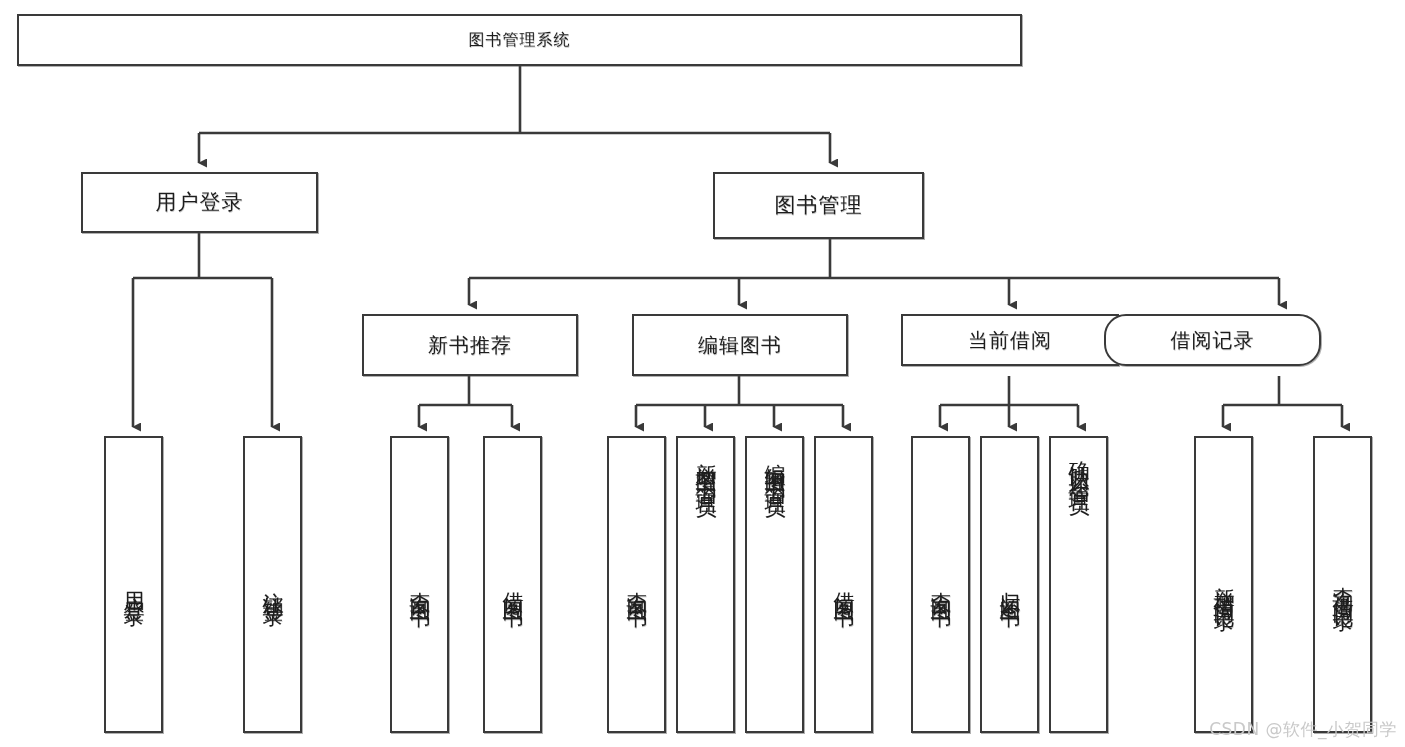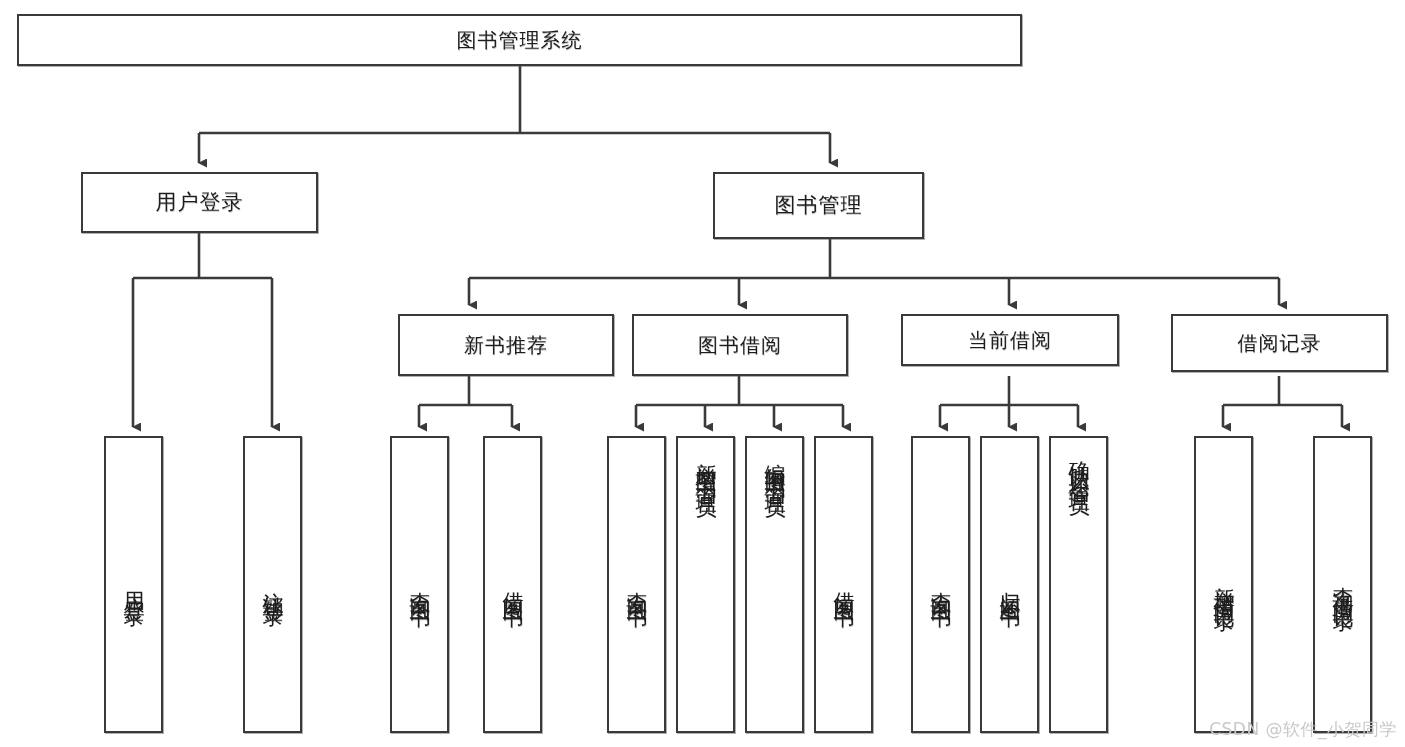--- a/index.html
+++ b/index.html
@@ -22,21 +22,21 @@
     box-shadow:1px 1px 0 rgba(80,80,80,.45);
   }
   .node-label{
     color:#1d1d1d;
     font-size:21px;
     line-height:1.12;
     letter-spacing:1px;
     white-space:nowrap;
     text-shadow:0.6px 0.6px 0 rgba(150,150,150,.5);
   }
-  .node-root .node-label{font-size:20px;}
+  .node-root .node-label{font-size:16px;}
   .node-l1 .node-label{font-size:21px;}
   .node-l2 .node-label{font-size:20px;}
 
   .leaf-box{
     position:absolute;
     background:#ffffff;
     border:2px solid #3a3a3a;
     box-sizing:border-box;
     display:flex;
     align-items:flex-start;
@@ -126,33 +126,33 @@
   </div>
 
   <div class="node-box node-l1" style="left:81px;top:172px;width:237px;height:61px;">
     <span class="node-label">用户登录</span>
   </div>
 
   <div class="node-box node-l1" style="left:713px;top:172px;width:211px;height:67px;">
     <span class="node-label">图书管理</span>
   </div>
 
-  <div class="node-box node-l2" style="left:362px;top:314px;width:216px;height:62px;margin-left:36px;">
+  <div class="node-box node-l2" style="left:362px;top:314px;width:216px;height:62px;">
     <span class="node-label">新书推荐</span>
   </div>
 
   <div class="node-box node-l2" style="left:632px;top:314px;width:216px;height:62px;">
-    <span class="node-label">图书借阅</span>
+    <span class="node-label">编辑图书</span>
   </div>
 
   <div class="node-box node-l2" style="left:901px;top:314px;width:218px;height:52px;">
     <span class="node-label">当前借阅</span>
   </div>
 
-  <div class="node-box node-l2" style="left:1171px;top:314px;width:217px;height:58px;">
+  <div class="node-box node-l2" style="left:1104px;top:314px;width:217px;height:52px;border-radius:22px;">
     <span class="node-label">借阅记录</span>
   </div>
 
   <div class="leaf-box center-v" style="left:104px;top:436px;width:59px;height:297px;">
     <span class="leaf-label">用户登录</span>
   </div>
   <div class="leaf-box center-v" style="left:243px;top:436px;width:59px;height:297px;">
     <span class="leaf-label">注销登录</span>
   </div>
 

